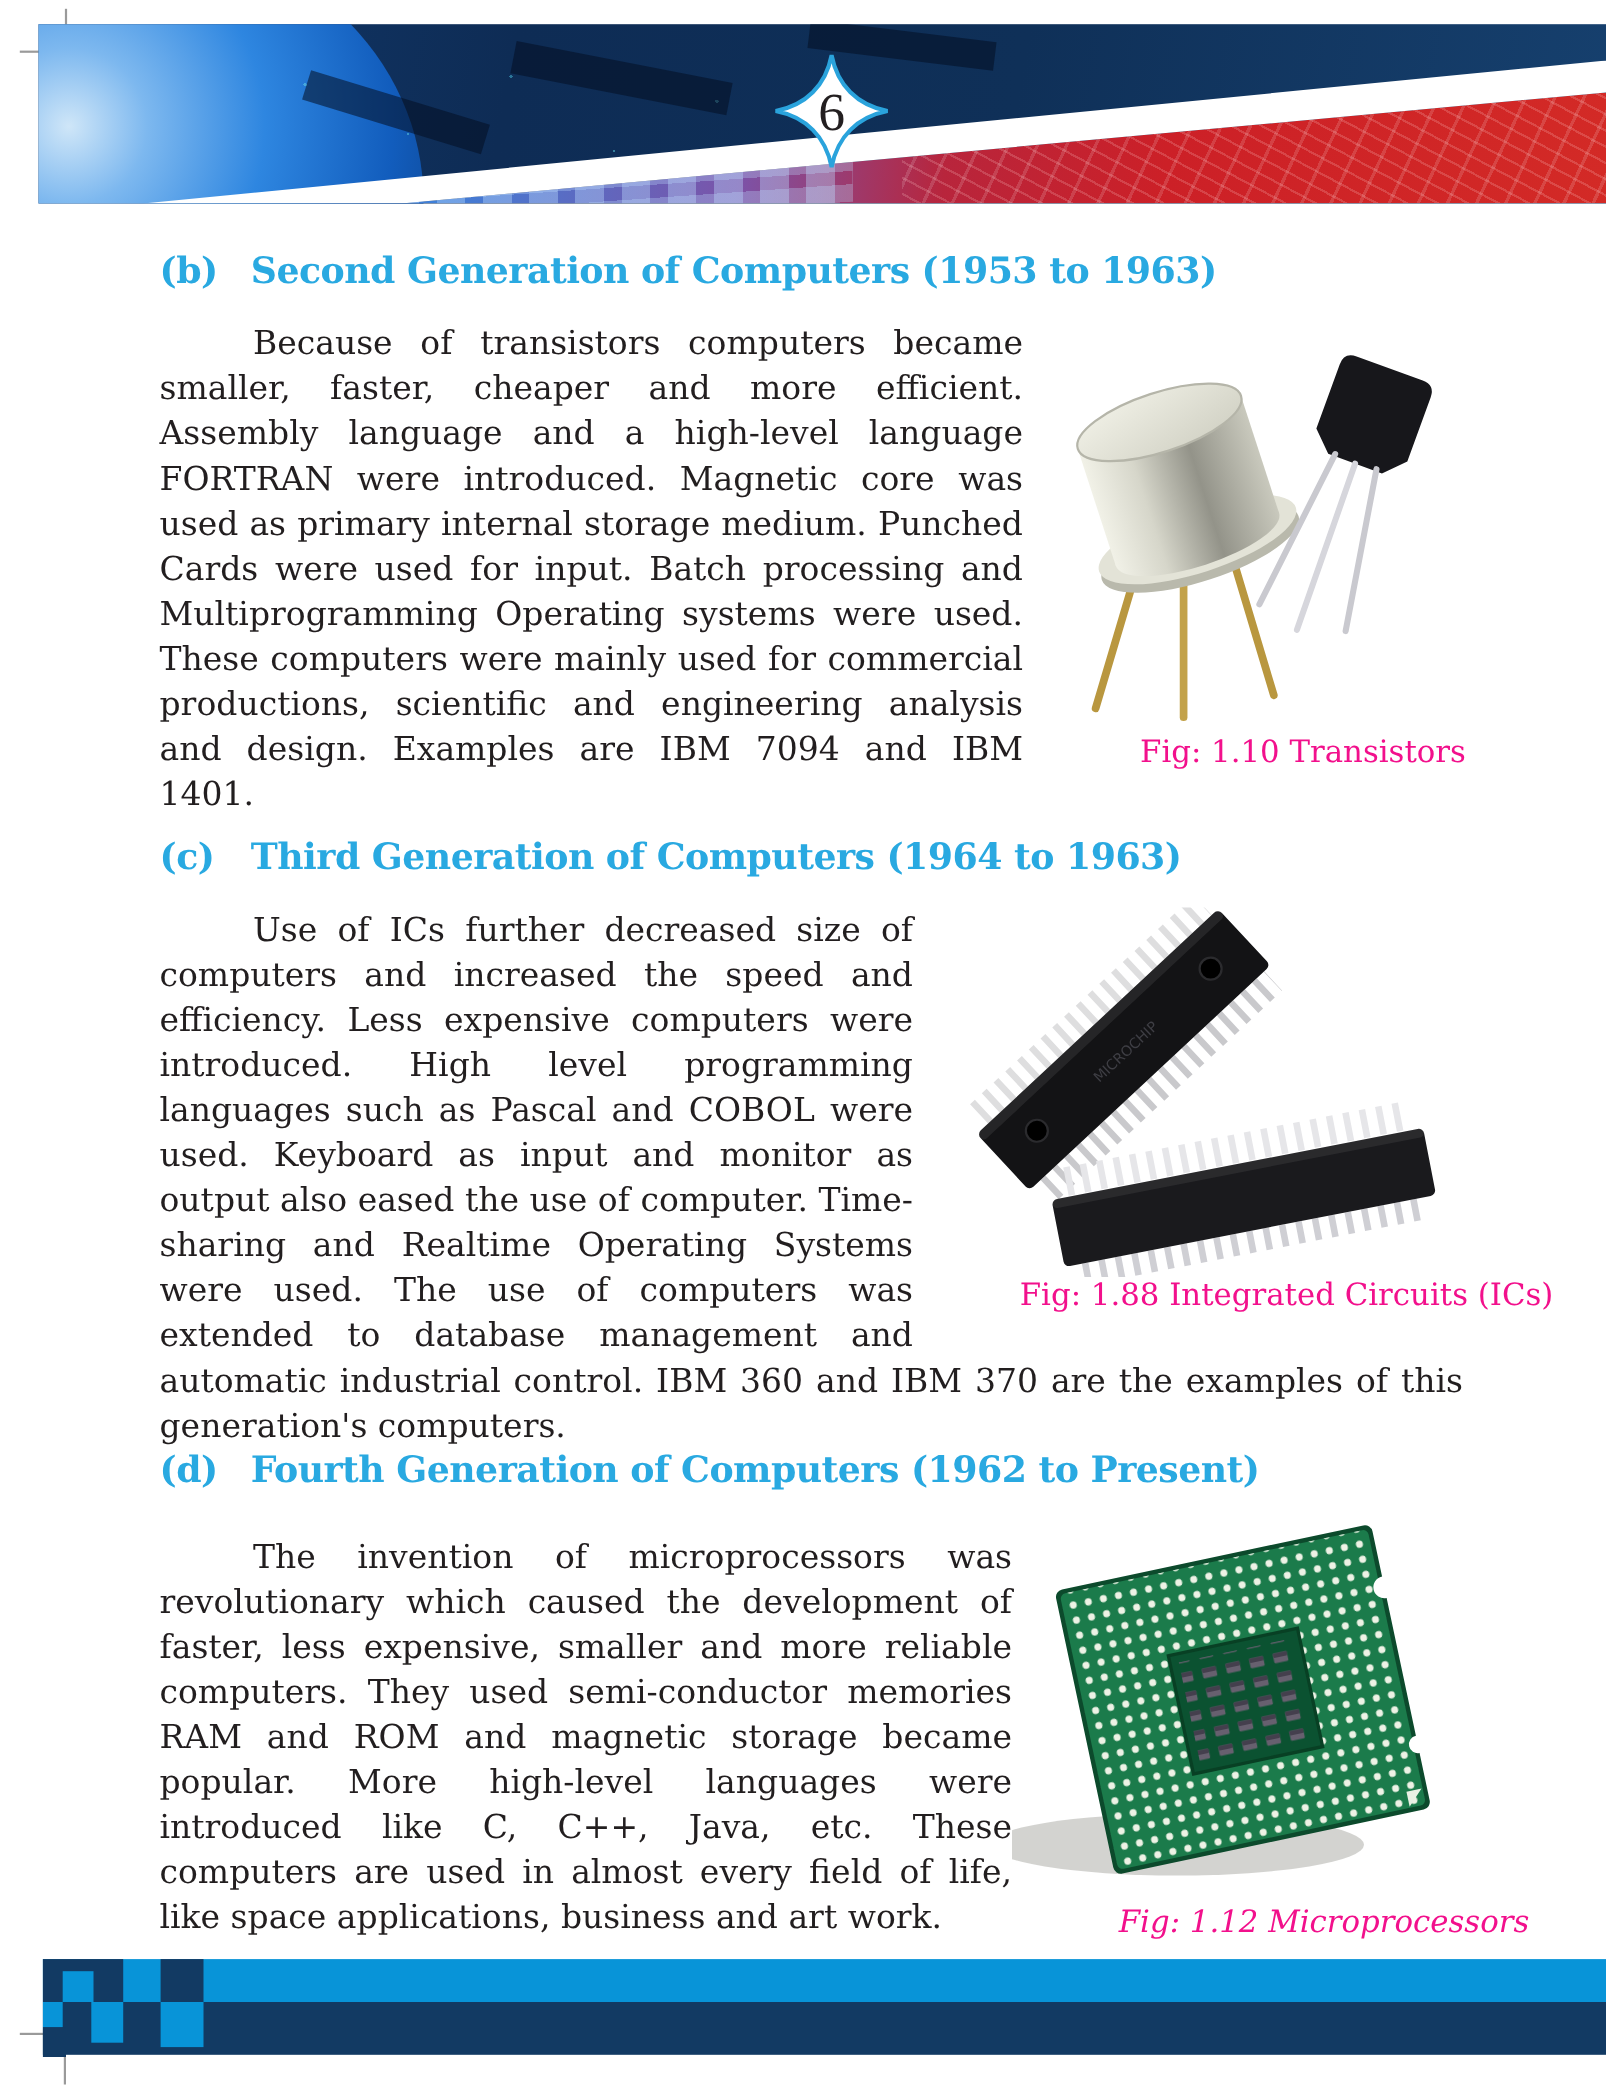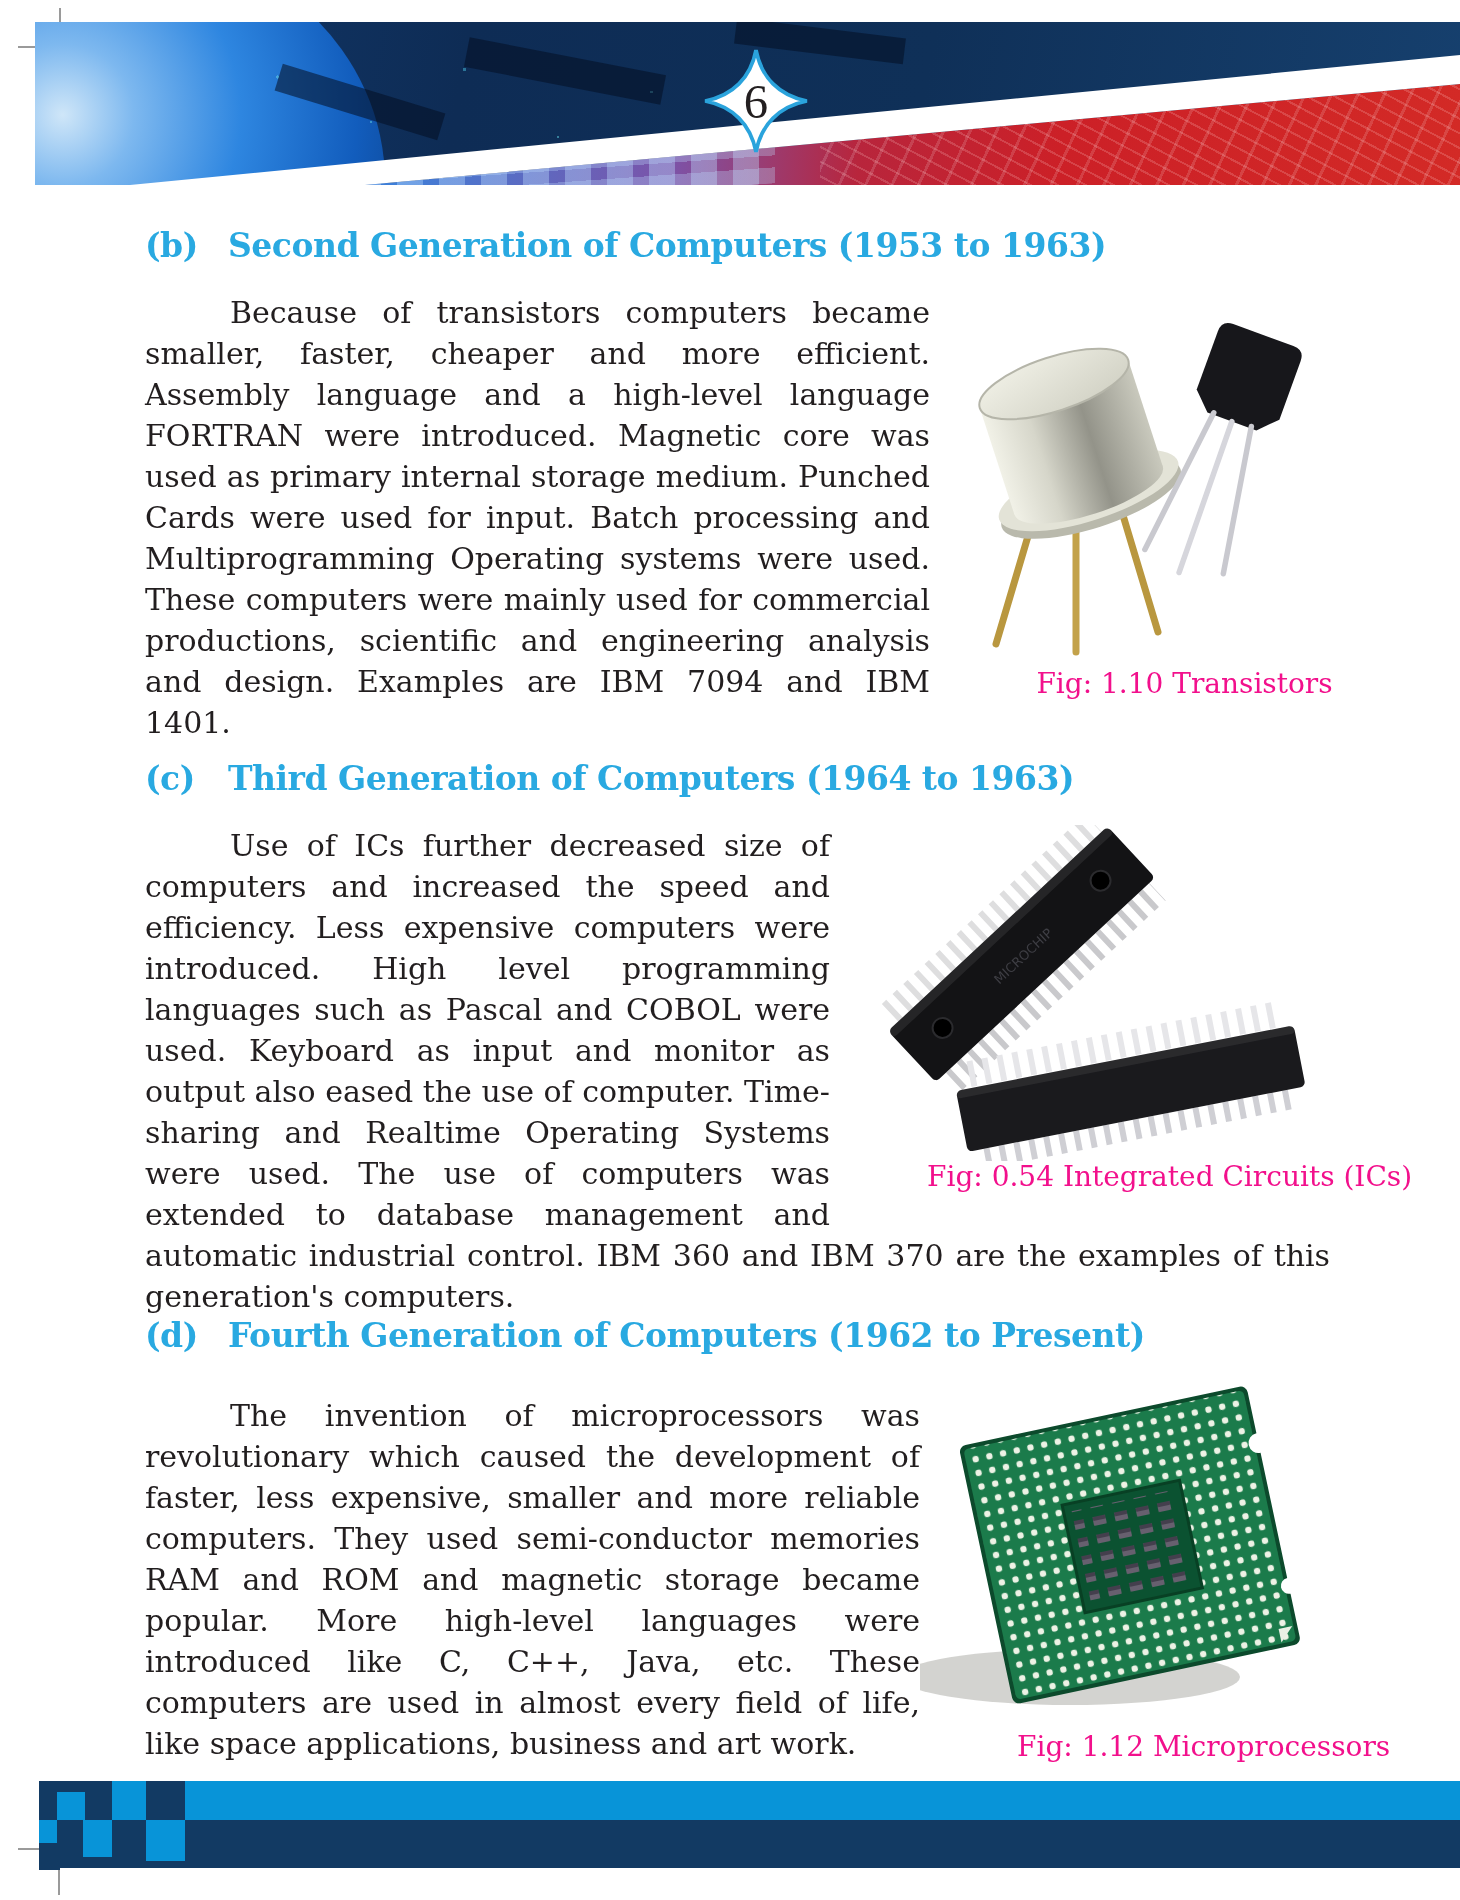--- a/index.html
+++ b/index.html
@@ -52,21 +52,21 @@
   .sec-b{top:225px;}.sec-c{top:758px;}.sec-d{top:1315px;}
   .sec-h{display:flex;line-height:42px;font-size:33px;font-weight:bold;
          color:var(--heading-blue,#29a9e1);letter-spacing:-0.5px;margin-bottom:25px;}
   .sec-d .sec-h{margin-bottom:38px;}
   .sec-h .lbl{width:83px;flex:0 0 83px;}
   .para{font-size:30px;line-height:41px;text-align:justify;text-indent:85px;
         color:var(--body-ink,#221e1f);}
   .figfloat{float:right;position:relative;}
   .fig-b{width:400px;height:412px;}
   .fig-c{width:500px;height:372px;}
-  .fig-d{width:410px;height:372px;}
+  .fig-d{width:410px;height:372px;font-style:italic;}
   .figfloat svg{position:absolute;top:0;left:0;}
   .fig-d svg{top:-14px;}
   .cap{position:absolute;bottom:0;left:12px;width:100%;text-align:center;white-space:nowrap;
        font-size:28px;color:var(--caption-pink,#f2108c);}
 
   
   .bar{position:absolute;left:39px;right:0;}
   .bar.light{top:1781px;height:39px;background:var(--footer-light,#0894d8);}
   .bar.navy{top:1820px;height:48px;background:var(--footer-navy,#123a63);}
   .chk{position:absolute;}
@@ -166,21 +166,21 @@
             <text x="150" y="42" text-anchor="middle" font-family="DejaVu Sans, sans-serif" font-size="13" fill="#3e3e44">MICROCHIP</text>
           </g>
 
           <g transform="translate(126,266) rotate(-11)">
             <line x1="16" y1="-14" x2="330" y2="-14" stroke="#e6e6e9" stroke-width="26" stroke-dasharray="6 9.2"></line>
             <line x1="16" y1="72" x2="330" y2="72" stroke="#cfcfd4" stroke-width="20" stroke-dasharray="6 9.2"></line>
             <rect x="0" y="0" width="344" height="62" rx="5" fill="#1a1a1d"></rect>
             <rect x="0" y="0" width="344" height="8" rx="4" fill="rgba(255,255,255,0.07)"></rect>
           </g>
         </svg>
-        <span class="cap">Fig: 0.54 Integrated Circuits (ICs)</span>
+        <span class="cap">Fig: 1.88 Integrated Circuits (ICs)</span>
       </span>
       <span>Use of ICs further decreased size of computers and increased the speed and efficiency. Less expensive computers were introduced. High level programming languages such as Pascal and COBOL were used. Keyboard as input and monitor as output also eased the use of computer. Time-sharing and Realtime Operating Systems were used. The use of computers was extended to database management and automatic industrial control. IBM 360 and IBM 370 are the examples of this generation's computers.</span>
     </div>
   </div>
 
   <div class="sec sec-d">
     <div class="sec-h">
       <span class="lbl">(d)</span>
       <span class="ttl">Fourth Generation of Computers (1962 to Present)</span>
     </div>

